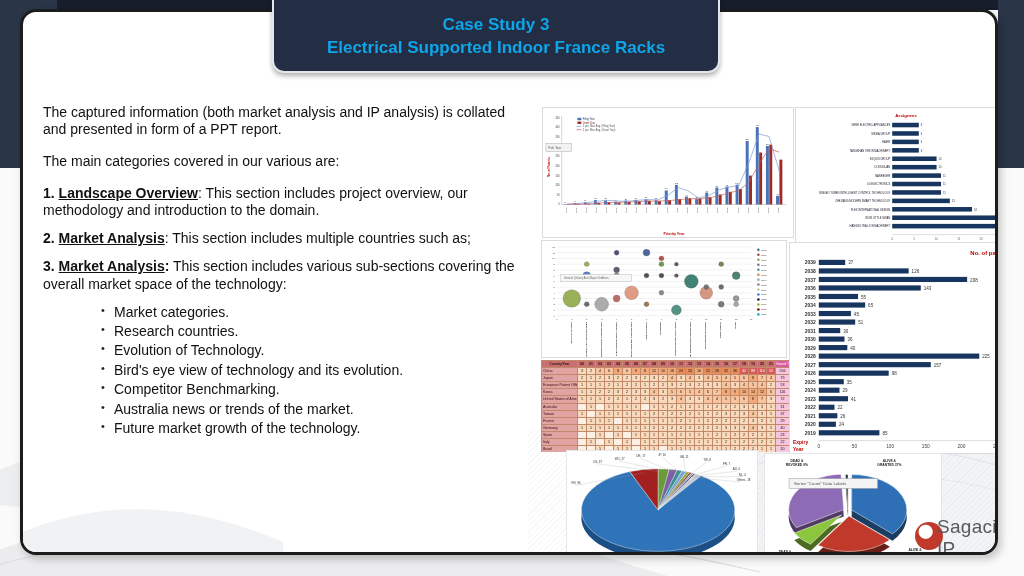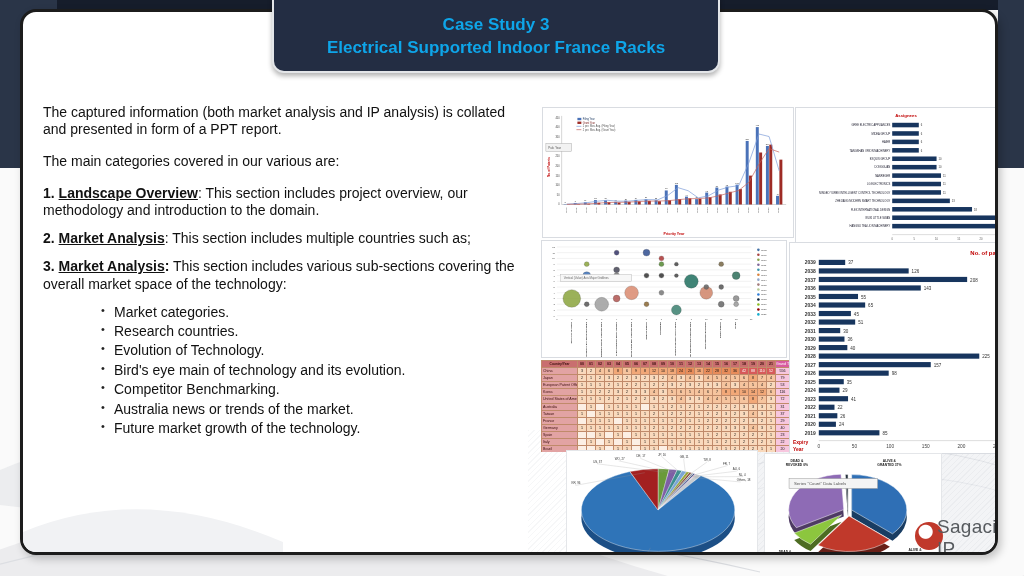--- a/index.html
+++ b/index.html
@@ -82,21 +82,21 @@
     <div class="lefttext">
       <p>The captured information (both market analysis and IP analysis) is collated and presented in form of a PPT report.</p>
       <p>The main categories covered in our various are:</p>
       <p class="sec"><b><span>1.</span> </b><u>Landscape Overview</u><span>: This section includes project overview, our methodology and introduction to the domain.</span></p>
       <p class="sec"><b><span>2.</span> </b><u>Market Analysis</u><span>: This section includes multiple countries such as;</span></p>
       <p class="sec"><b><span>3.</span> </b><u>Market Analysis</u><b>:</b><span> This section includes various sub-sections covering the overall market space of the technology:</span></p>
       <ul class="bullets">
           <li>Market categories.</li>
           <li>Research countries.</li>
           <li>Evolution of Technology.</li>
-          <li>Bird's eye main of technology and its evolution.</li>
+          <li>Bird's eye view of technology and its evolution.</li>
           <li>Competitor Benchmarking.</li>
           <li>Australia news or trends of the market.</li>
           <li>Future market growth of the technology.</li>
         </ul>
     </div>
 
     <div class="panel" id="combo-panel">
       <svg id="combo-svg" viewBox="0 0 252 131" width="250" height="129">
           <line x1="18" y1="98" x2="246" y2="98" stroke="#999" stroke-width="0.4"></line>
           <line x1="18" y1="8" x2="18" y2="98" stroke="#999" stroke-width="0.4"></line>

